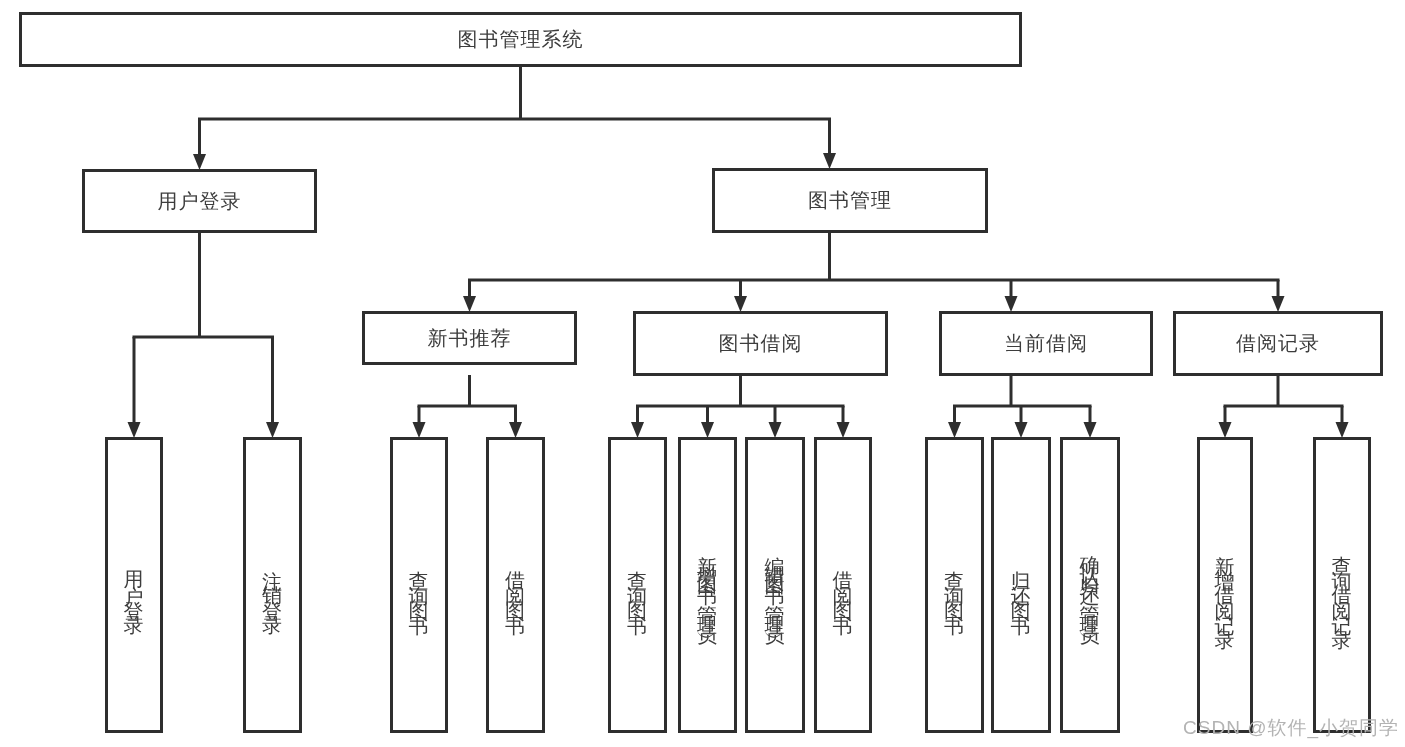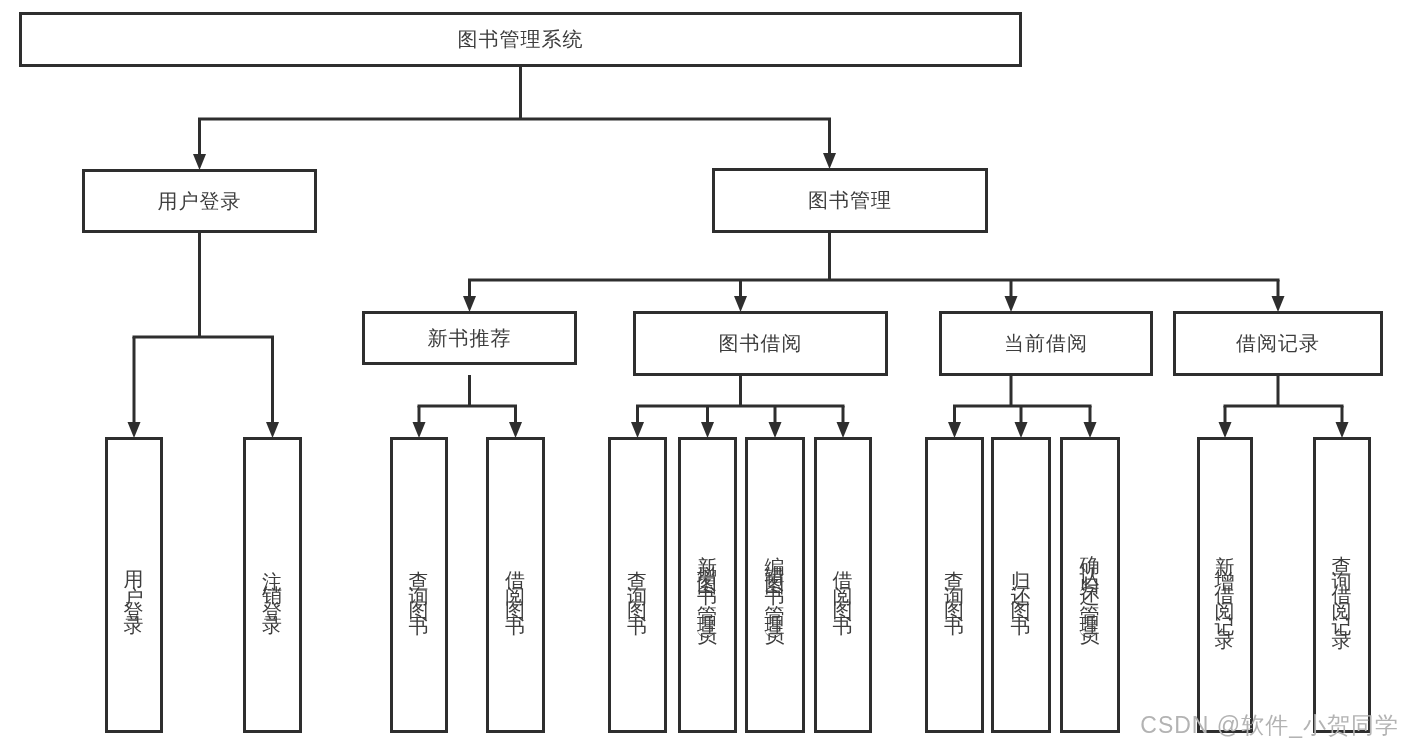--- a/index.html
+++ b/index.html
@@ -25,21 +25,21 @@
   .node.h{font-size:20px;letter-spacing:1px;white-space:nowrap;}
   .node.v{font-size:20px;}
   .node.v .lbl{
     writing-mode:vertical-rl;
     line-height:1;
   }
   #watermark{
     position:absolute;
     right:6px;
     bottom:6px;
-    font-size:23px;
+    font-size:19px;
     color:#b3b3b3;
     letter-spacing:1px;
     z-index:5;
     white-space:nowrap;
   }
 </style>
 </head>
 <body>
 
 <div id="canvas">

